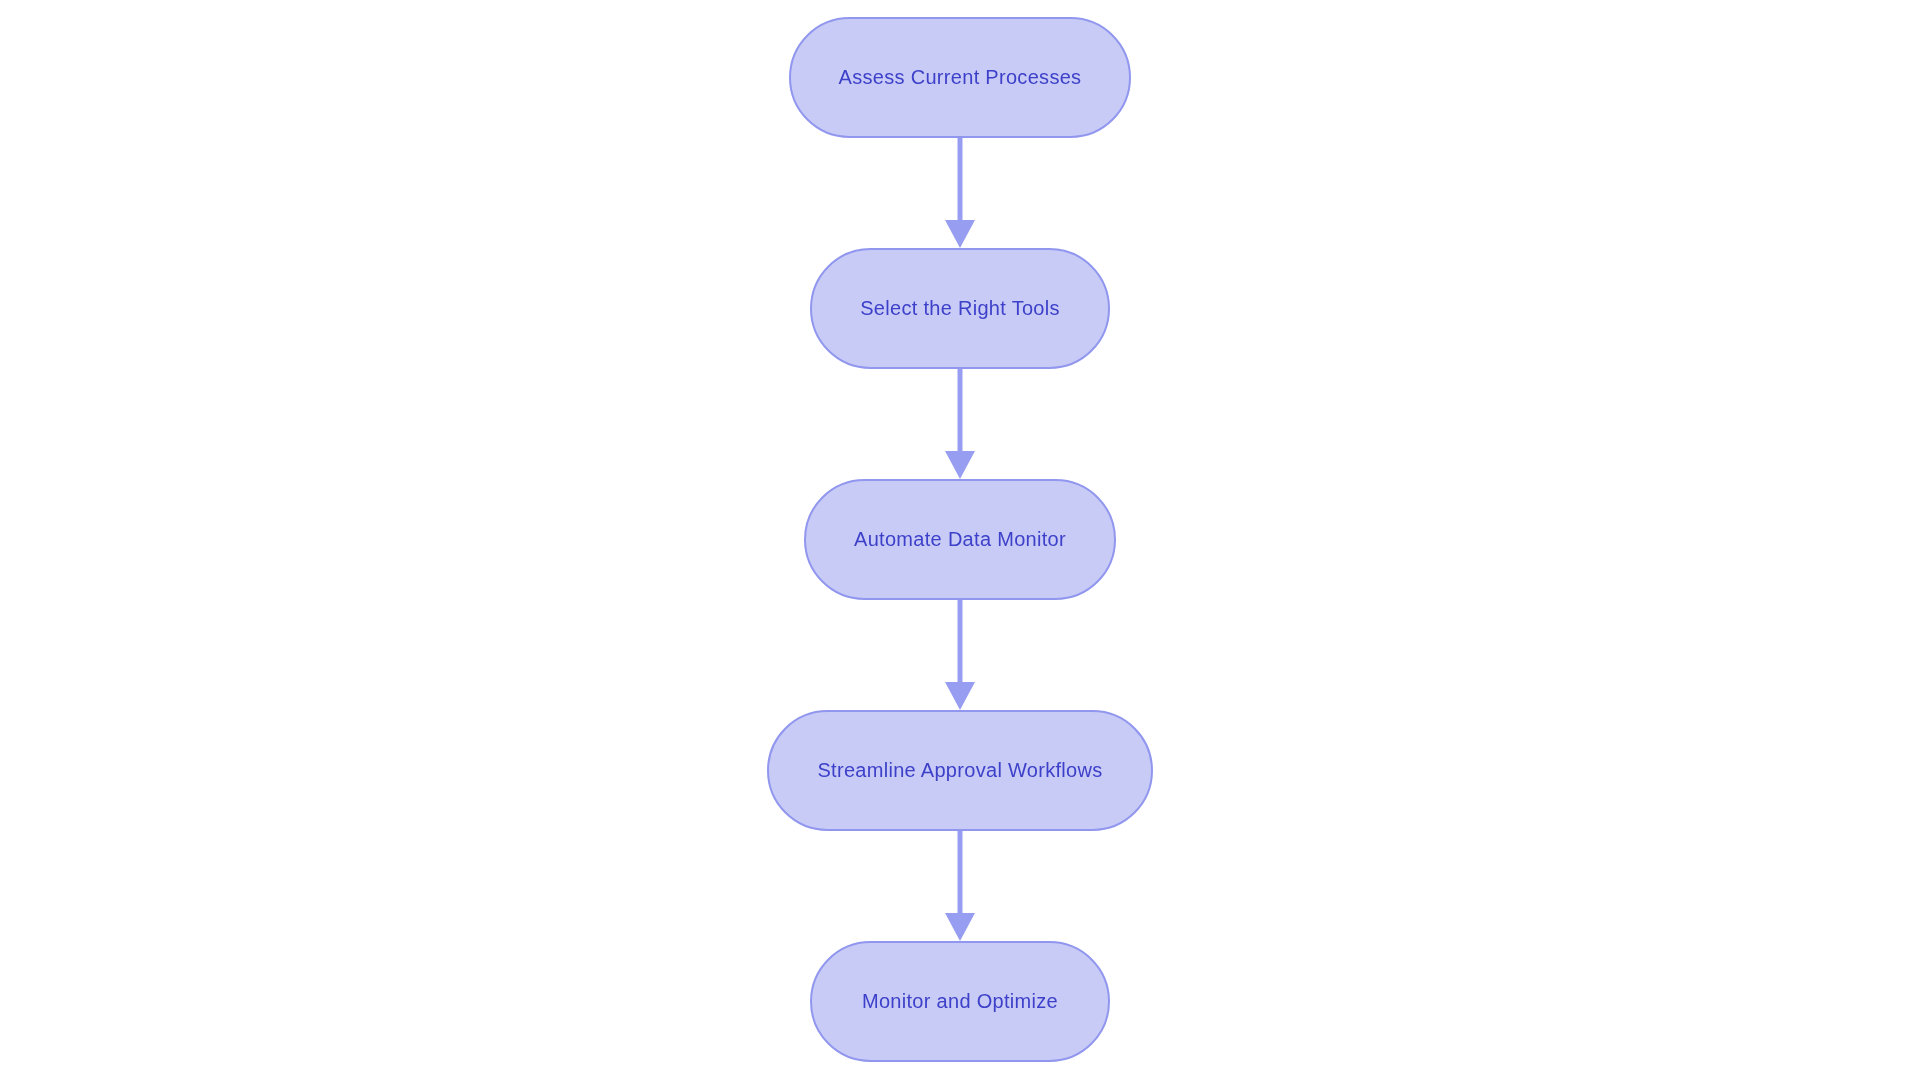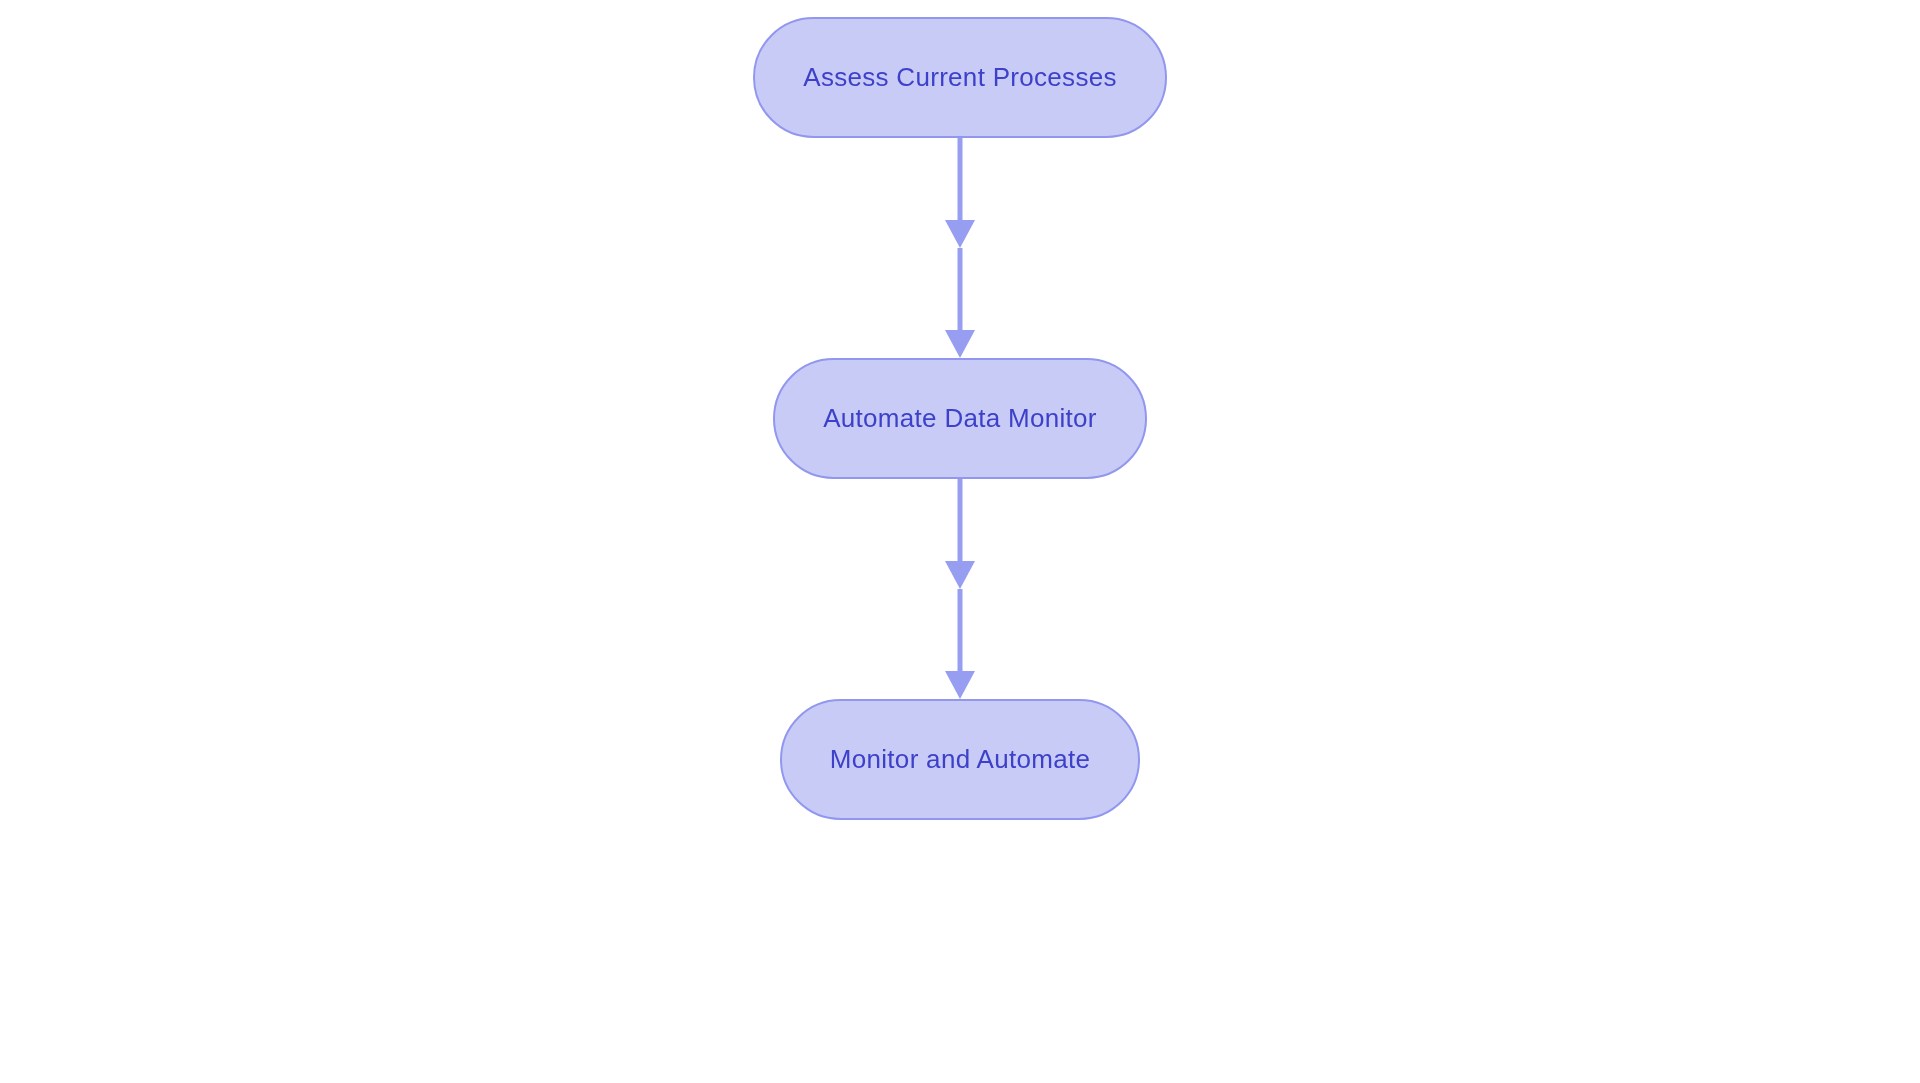--- a/index.html
+++ b/index.html
@@ -25,21 +25,21 @@
     display: inline-flex;
     align-items: center;
     justify-content: center;
     height: 121px;
     padding: 0 48px;
     min-width: 300px;
     background: #c9cbf7;
     border: 2px solid #9197ee;
     border-radius: 61px;
     color: #3d41c9;
-    font-size: 26px;
+    font-size: 20px;
     font-weight: 500;
     letter-spacing: 0.3px;
     white-space: nowrap;
   }
   .flow-arrow {
     width: 34px;
     height: 110px;
     display: block;
     flex: 0 0 auto;
   }
@@ -52,39 +52,45 @@
 
     <div class="flow-node">
       <span>Assess Current Processes</span>
     </div>
 
     <svg class="flow-arrow" viewBox="0 0 34 110">
       <line x1="17" y1="0" x2="17" y2="85" stroke="#979df0" stroke-width="5"></line>
       <polygon points="2,82 32,82 17,110" fill="#979df0"></polygon>
     </svg>
 
+    <div class="flow-node">
+      <span>Select the Right Tools</span>
+    </div>
 
     <svg class="flow-arrow" viewBox="0 0 34 110">
       <line x1="17" y1="0" x2="17" y2="85" stroke="#979df0" stroke-width="5"></line>
       <polygon points="2,82 32,82 17,110" fill="#979df0"></polygon>
     </svg>
 
     <div class="flow-node">
       <span>Automate Data Monitor</span>
     </div>
 
     <svg class="flow-arrow" viewBox="0 0 34 110">
       <line x1="17" y1="0" x2="17" y2="85" stroke="#979df0" stroke-width="5"></line>
       <polygon points="2,82 32,82 17,110" fill="#979df0"></polygon>
     </svg>
 
+    <div class="flow-node">
+      <span>Streamline Approval Workflows</span>
+    </div>
 
     <svg class="flow-arrow" viewBox="0 0 34 110">
       <line x1="17" y1="0" x2="17" y2="85" stroke="#979df0" stroke-width="5"></line>
       <polygon points="2,82 32,82 17,110" fill="#979df0"></polygon>
     </svg>
 
     <div class="flow-node">
-      <span>Monitor and Automate</span>
+      <span>Monitor and Optimize</span>
     </div>
 
   </div>
 </div>
 
 </body></html>

